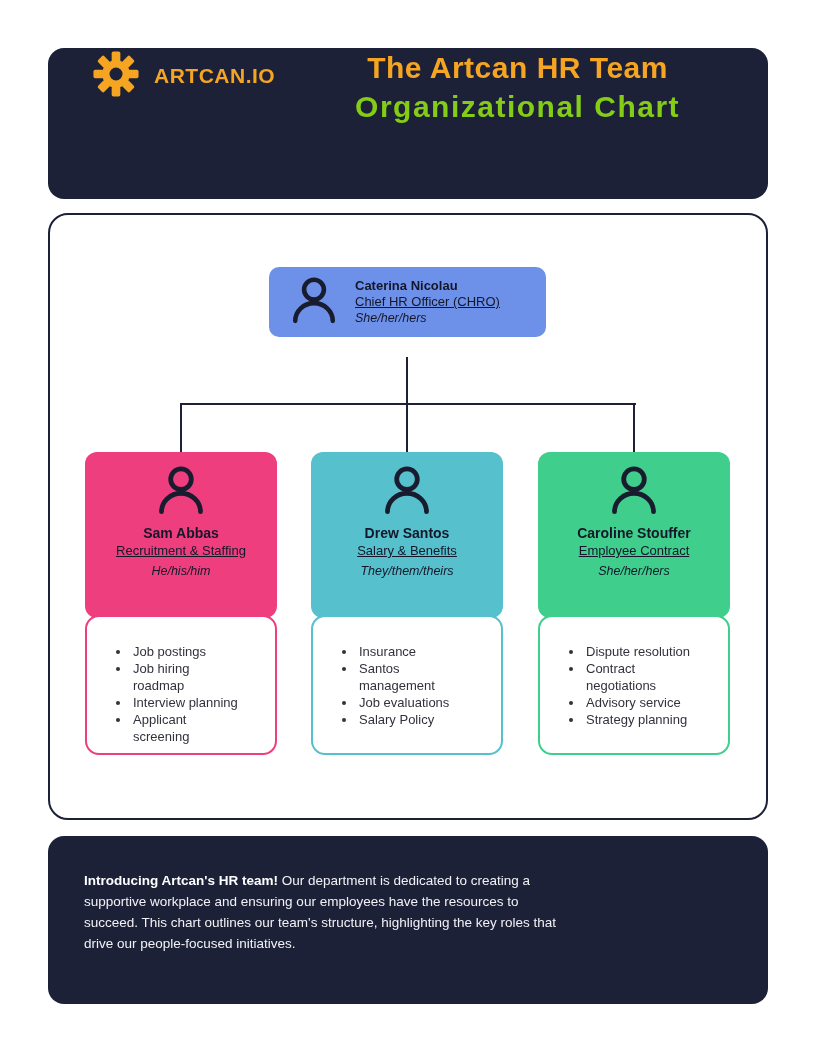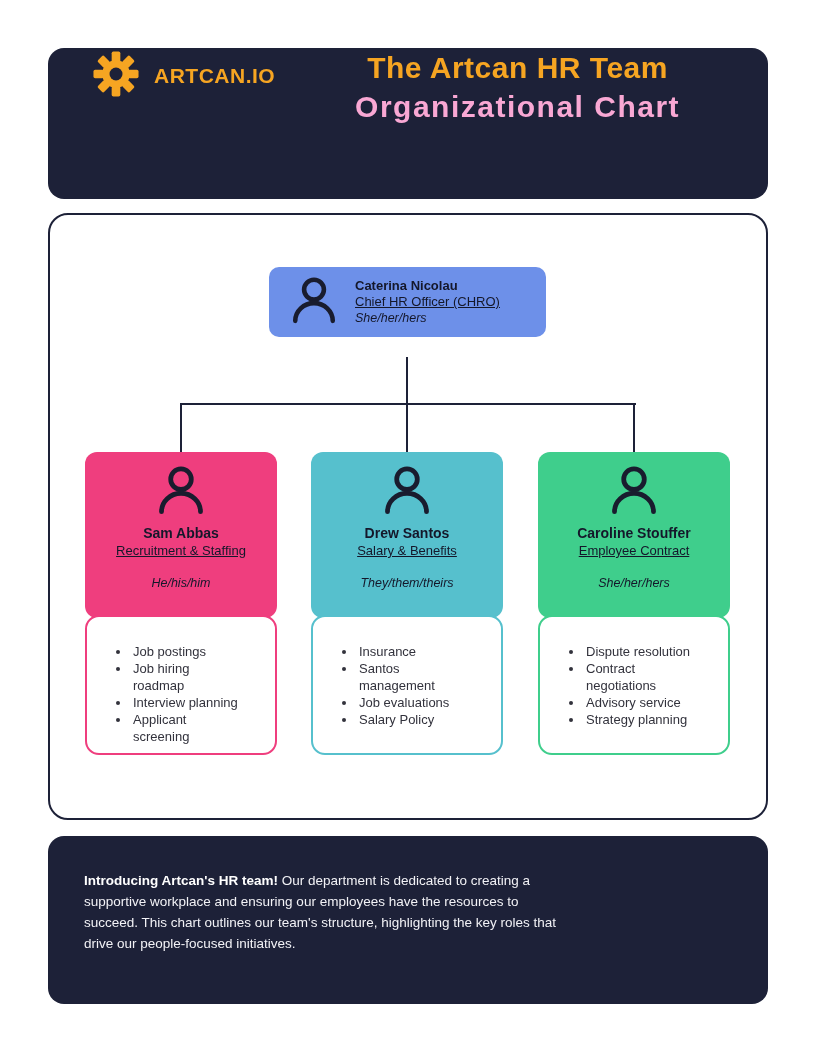--- a/index.html
+++ b/index.html
@@ -25,21 +25,21 @@
   }
   .logo-text {
     color: #F6A522; font-size: 21px; font-weight: bold;
     letter-spacing: 0.5px;
   }
   .titles {
     flex: 1; text-align: center; padding-right: 48px; padding-left: 40px;
     line-height: 39px;
   }
   .title-1 { color: #F6A522; font-size: 30px; font-weight: bold; letter-spacing: 0.5px; }
-  .title-2 { color: #f9a8d4; font-size: 30px; font-weight: bold; letter-spacing: 1.5px; }
+  .title-2 { color: #84cc16; font-size: 30px; font-weight: bold; letter-spacing: 1.5px; }
 
   
   .chart-box {
     position: absolute; left: 48px; top: 213px;
     width: 720px; height: 607px;
     background: #ffffff;
     border: 2px solid #1D2138; border-radius: 20px;
   }
   .line { position: absolute; background: #1D2138; }
 
@@ -59,21 +59,21 @@
   
   .member-card {
     position: absolute; top: 237px;
     width: 192px; height: 166px; border-radius: 12px;
     display: flex; flex-direction: column; align-items: center;
     text-align: center; padding-top: 13px;
   }
   .member-card .person-icon { margin-bottom: 6px; }
   .member-card .p-name { font-size: 14px; }
   .member-card .p-role { font-size: 13px; margin-top: 2px; }
-  .member-card .p-pron { margin-top: 18px; text-align: center; }
+  .member-card .p-pron { margin-top: 6px; text-align: center; }
 
   
   .duty-box {
     position: absolute; top: 400px;
     width: 192px; height: 140px;
     background: #ffffff; border: 2px solid; border-radius: 14px;
     padding-top: 26px;
   }
   .duty-box ul { margin: 0; padding-left: 44px; }
   .duty-box li {

